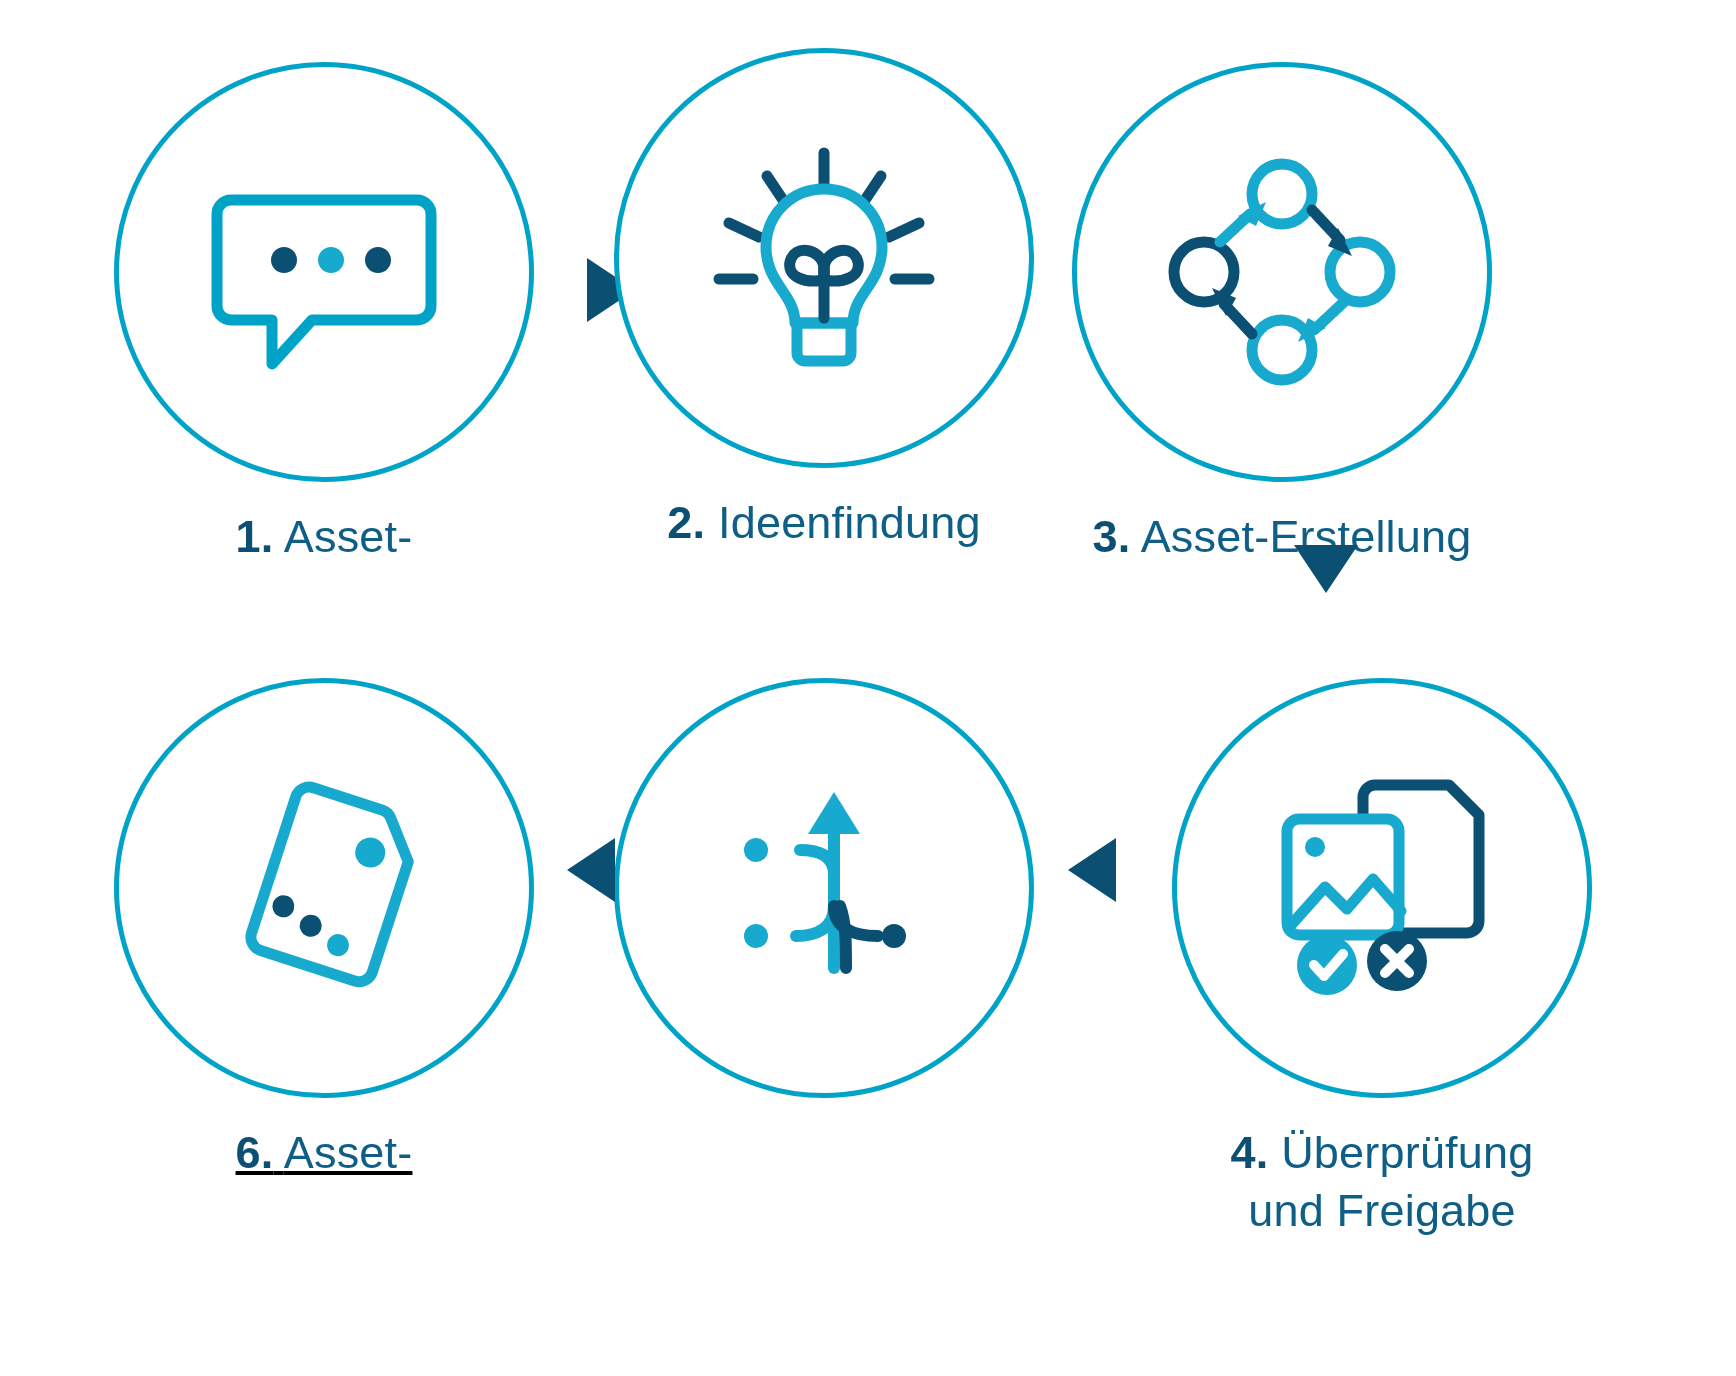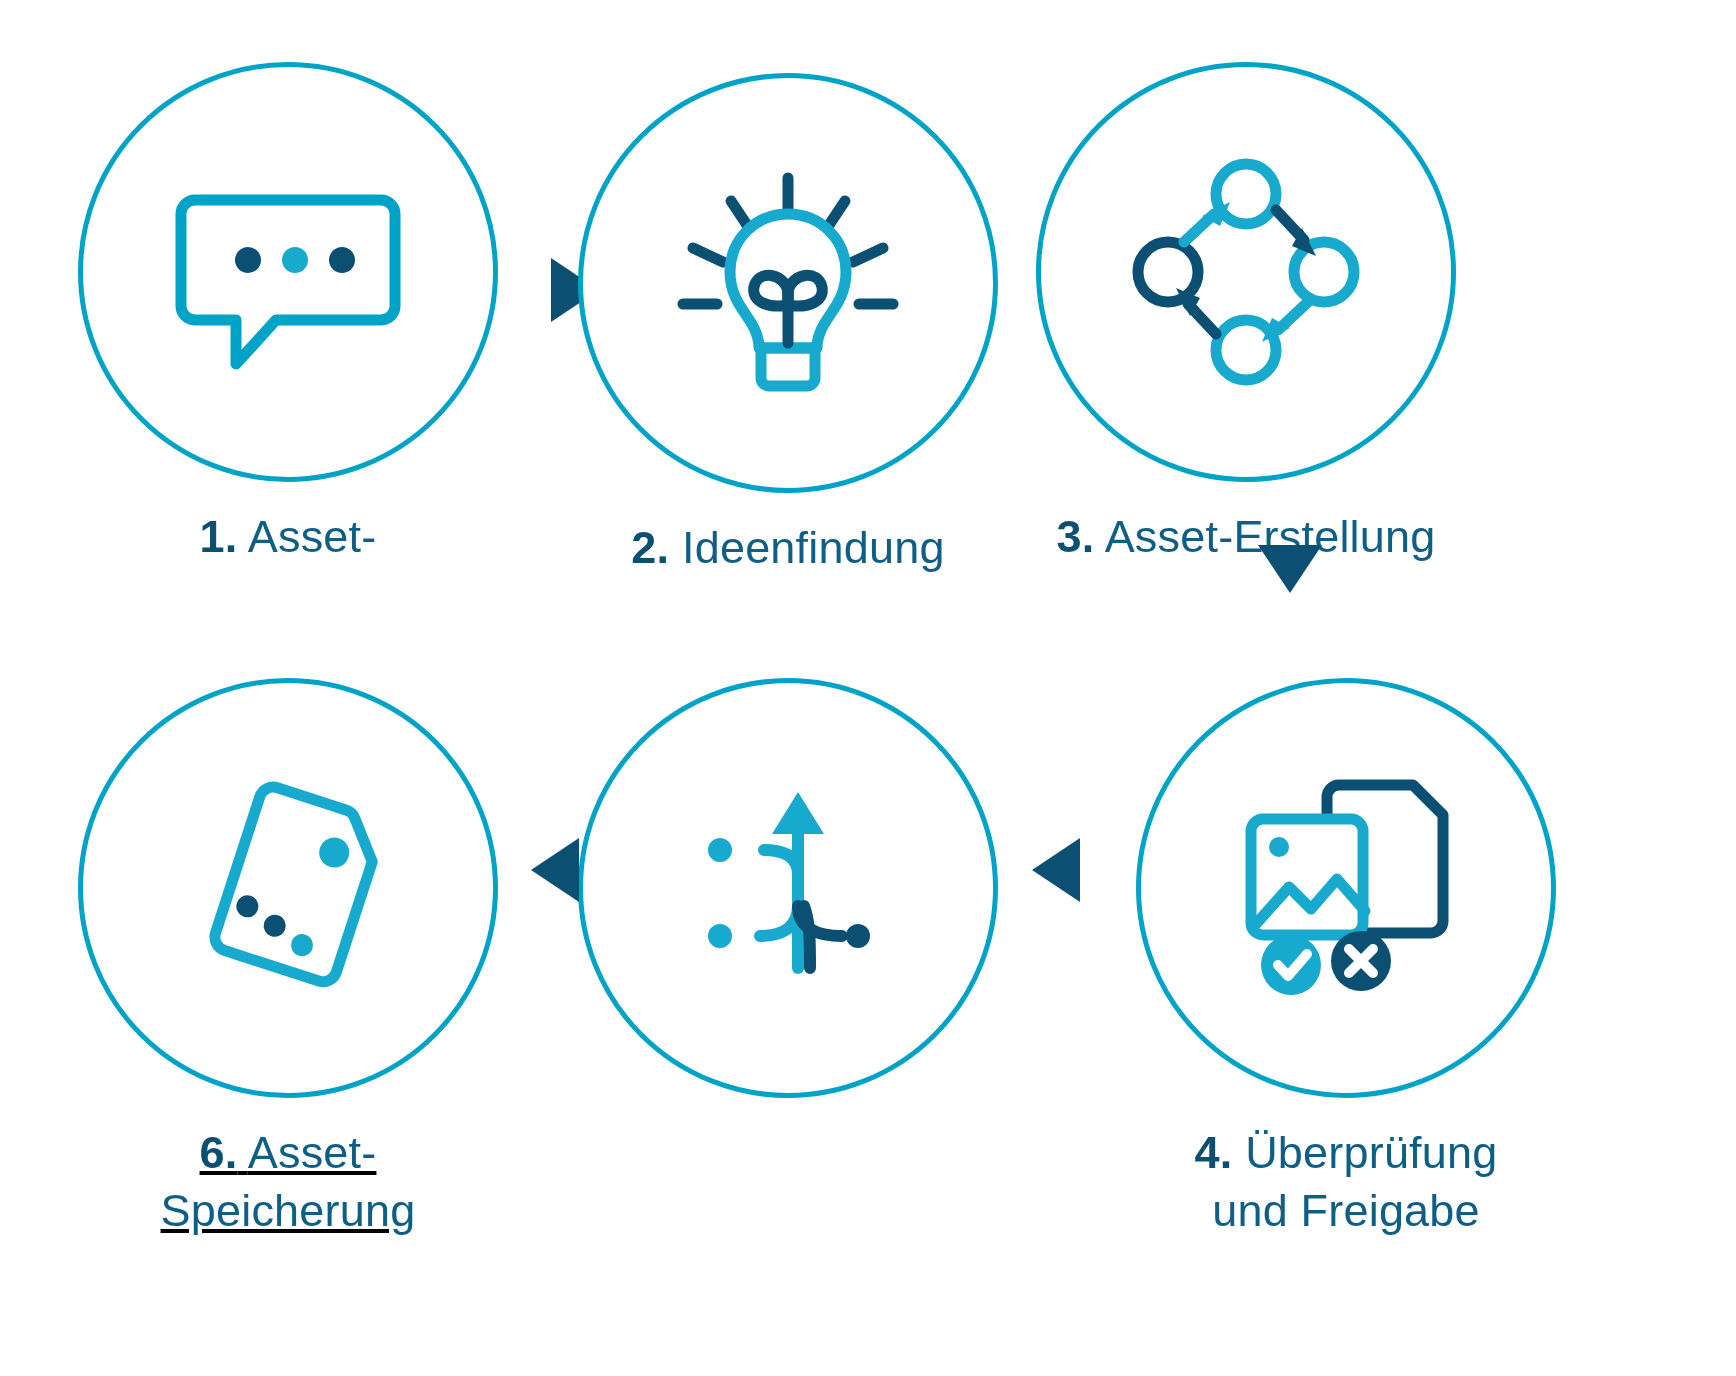--- a/index.html
+++ b/index.html
@@ -10,20 +10,21 @@
   body {
     width: 1736px;
     height: 1376px;
     font-family: "Liberation Sans", sans-serif;
     overflow: hidden;
     position: relative;
   }
   #board {
     position: absolute;
     inset: 0;
+    margin-left: 36px;
   }
   .node {
     position: absolute;
     width: 420px;
     text-align: center;
   }
   .circle {
     width: 420px;
     height: 420px;
     border-radius: 50%;
@@ -84,21 +85,21 @@
       </svg>
     </div>
     <div class="caption">
       <div><span class="num">1.</span>
       <span class="txt">Asset-</span></div>
     </div>
   </div>
 
   <div class="arrow right" style="left:551px; top:258px;"></div>
 
-  <div class="node" style="left:578px; top:73px;">
+  <div class="node" style="left:578px; top:48px;">
     <div class="circle">
       <svg width="230" height="230" viewBox="0 0 230 230">
 
         <g stroke="#0B4F73" stroke-width="11" stroke-linecap="round">
           <line x1="115" y1="10" x2="115" y2="42"></line>
           <line x1="58" y1="33" x2="76" y2="60"></line>
           <line x1="20" y1="80" x2="50" y2="94"></line>
           <line x1="10" y1="136" x2="44" y2="136"></line>
           <line x1="172" y1="33" x2="154" y2="60"></line>
           <line x1="210" y1="80" x2="180" y2="94"></line>
@@ -213,17 +214,16 @@
           <circle cx="148" cy="62" r="15" fill="#17A9CE"></circle>
           <circle cx="82" cy="140" r="11" fill="#0B4F73"></circle>
           <circle cx="114" cy="150" r="11" fill="#0B4F73"></circle>
           <circle cx="146" cy="160" r="11" fill="#17A9CE"></circle>
         </g>
       </svg>
     </div>
     <div class="caption">
       <div><span class="num">6.</span>
       <span class="txt">Asset-</span></div>
-      <div><span class="txt">Speicherung</span></div>
     </div>
   </div>
 
 </div>
 
 </body></html>

